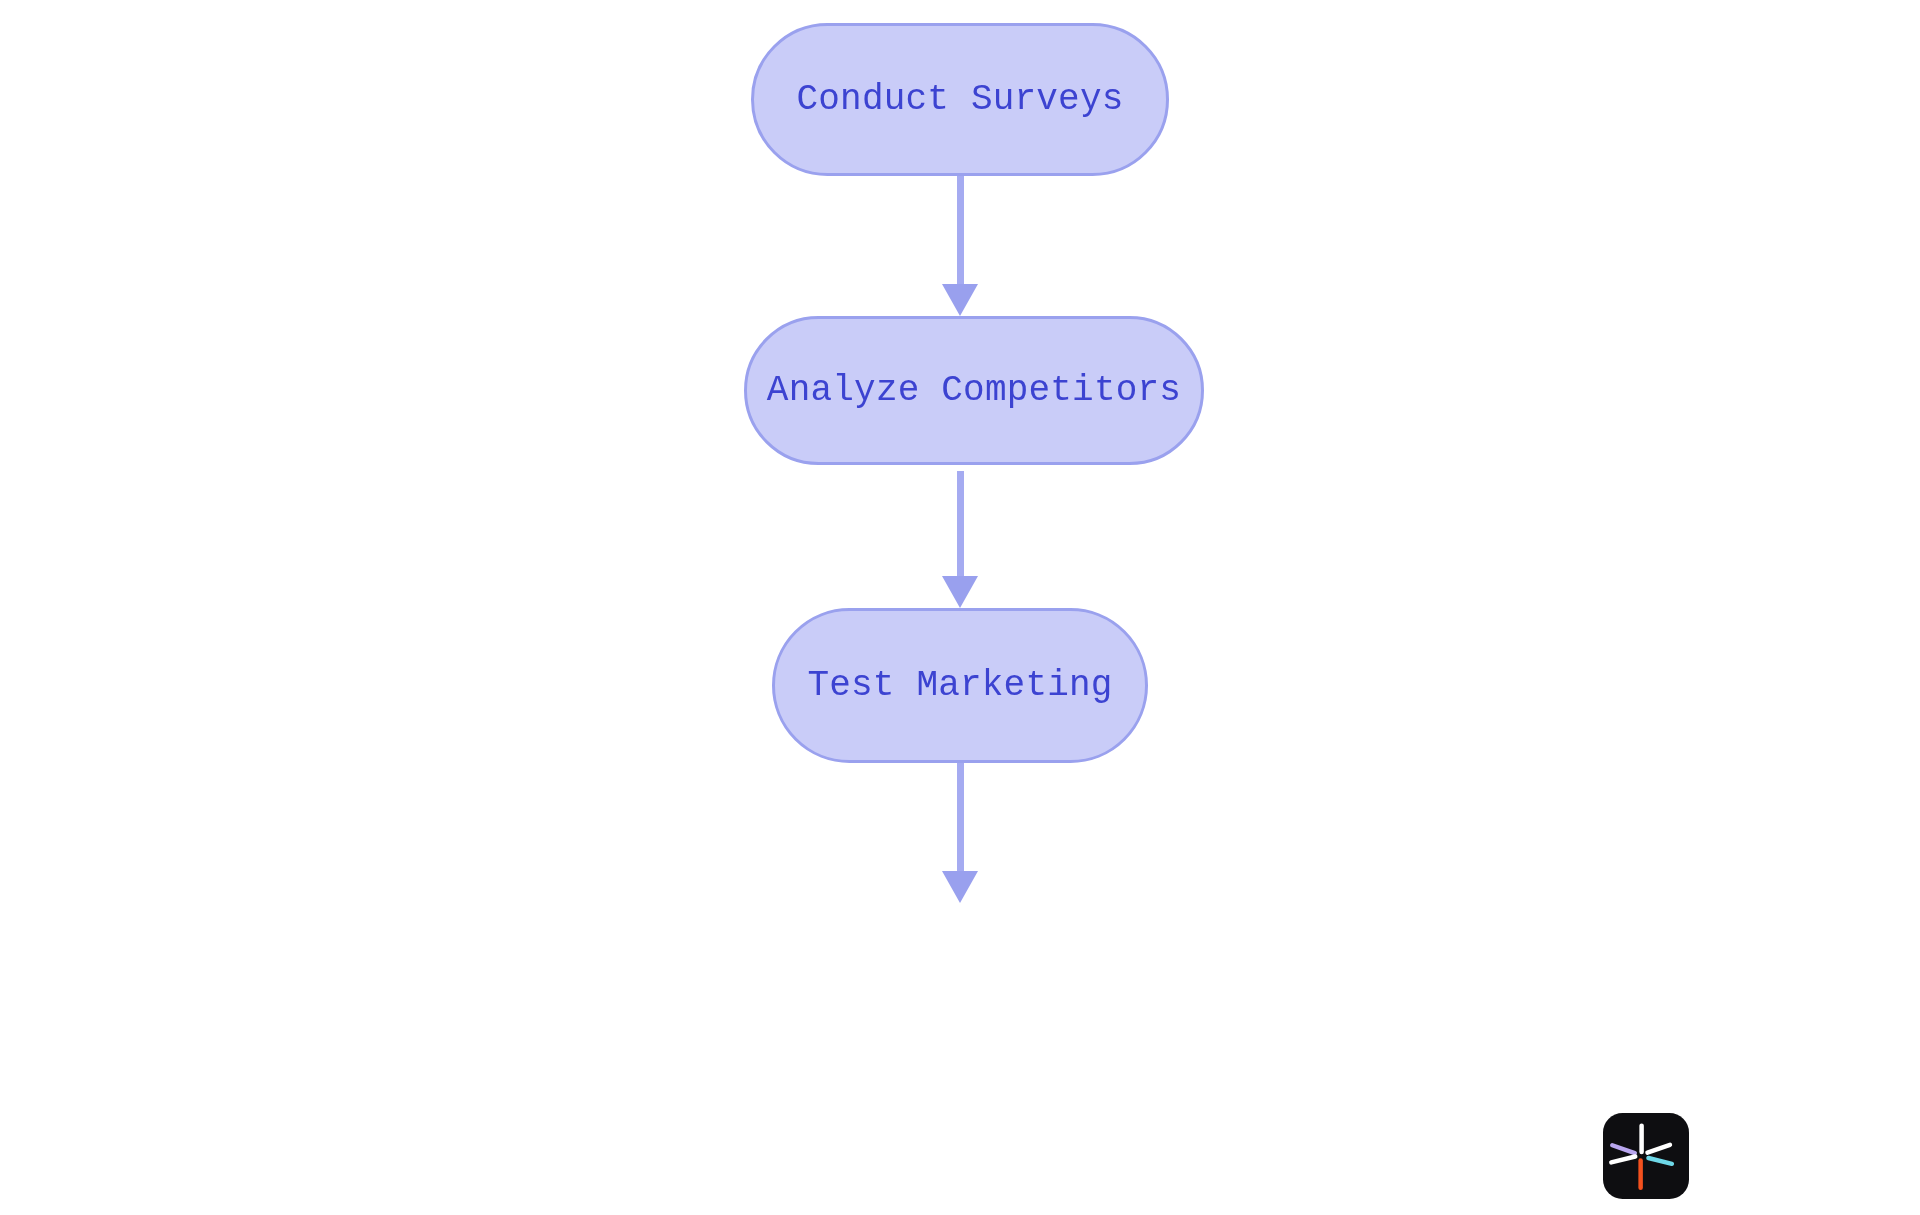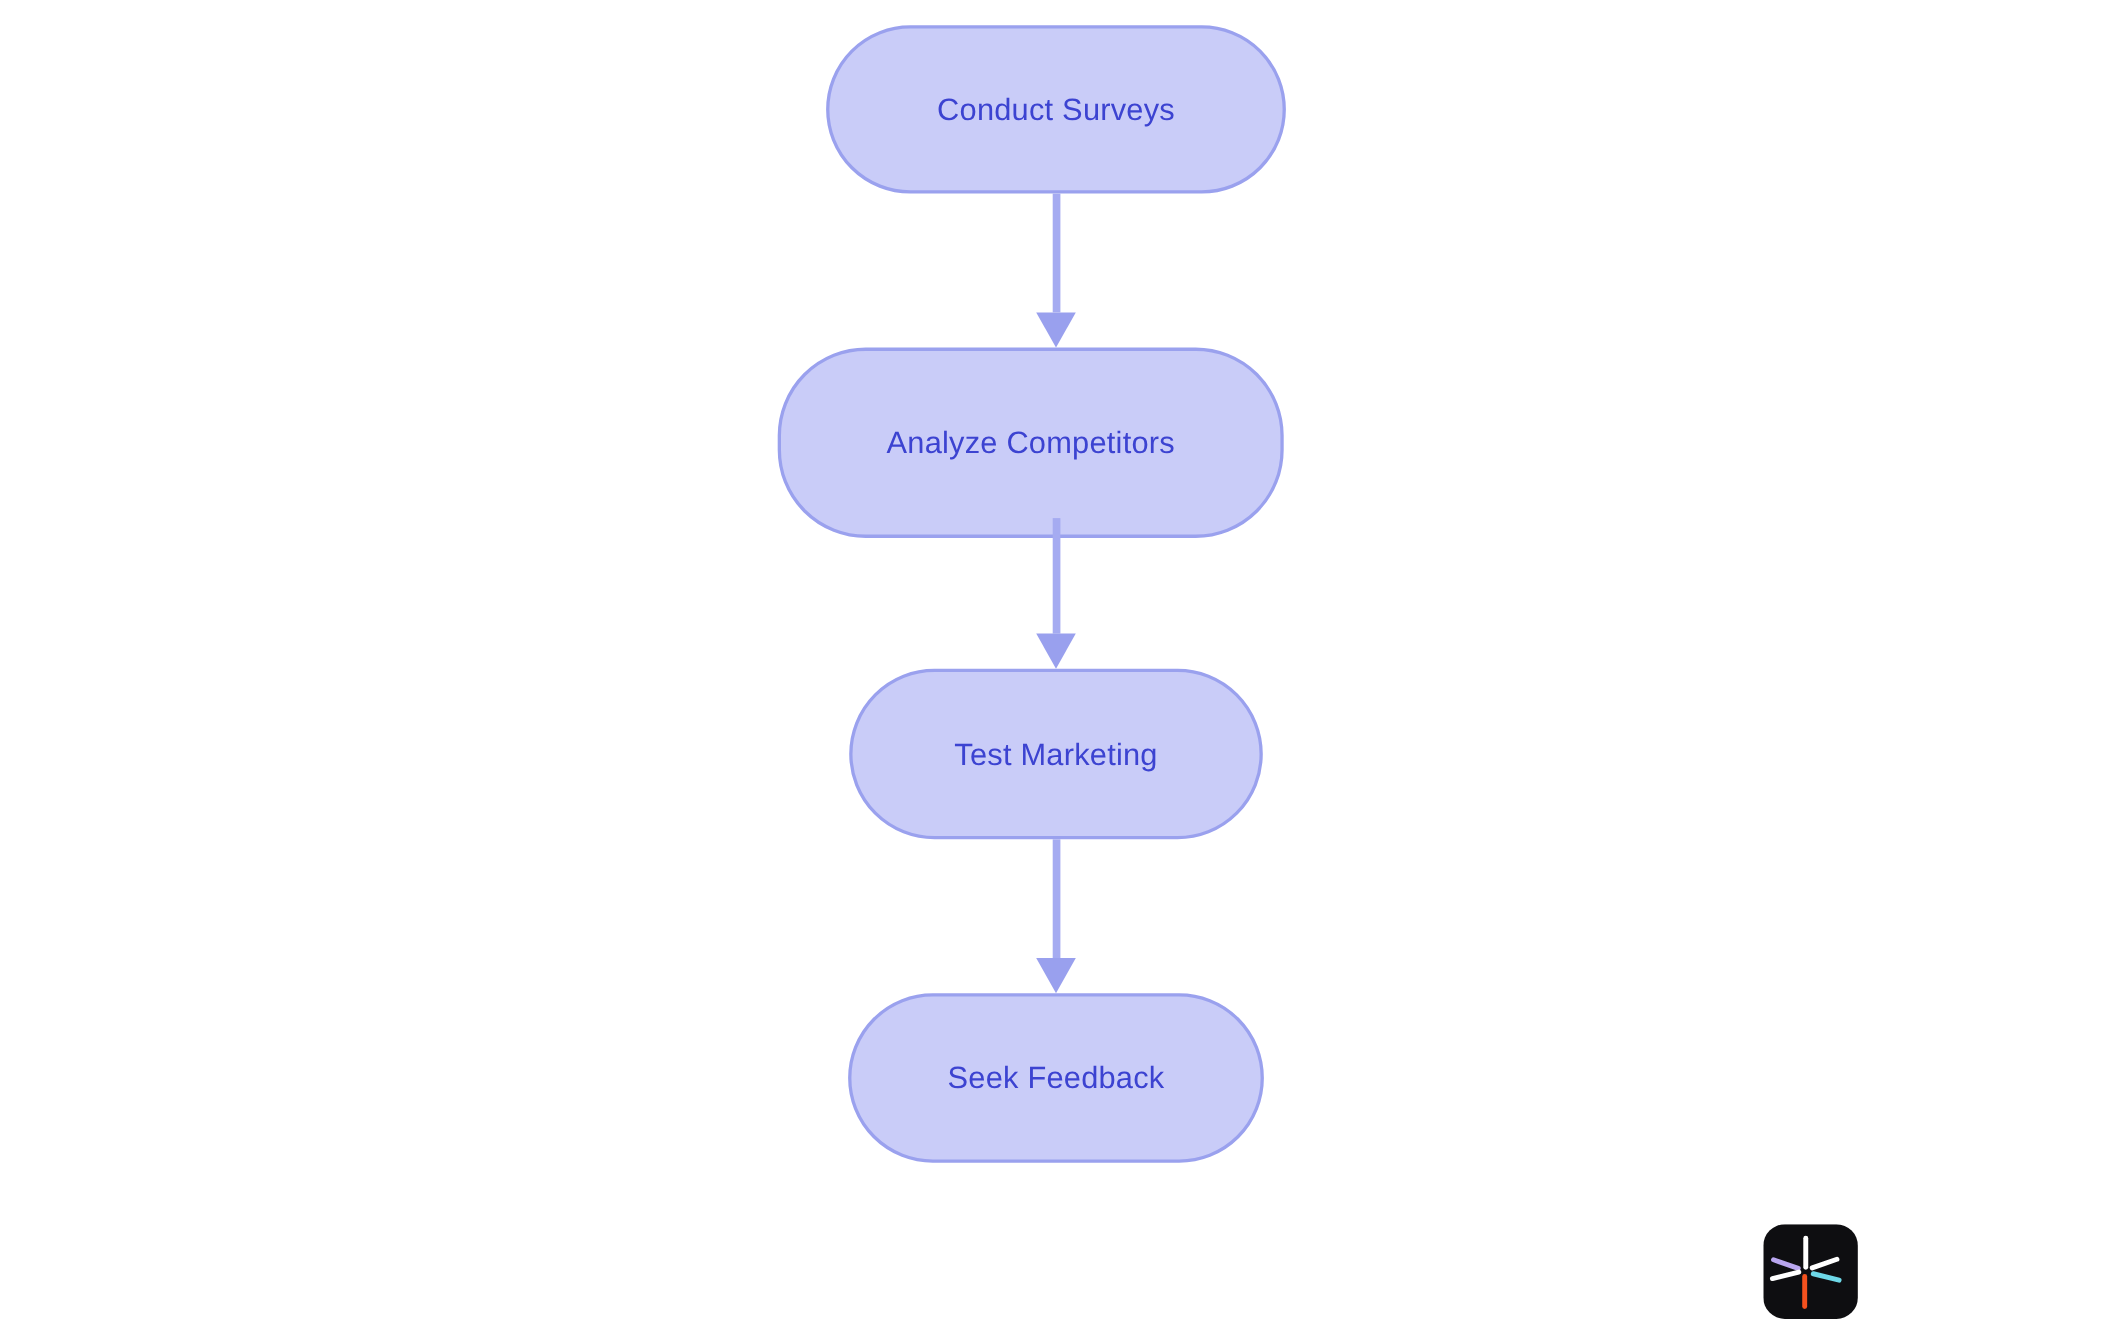--- a/index.html
+++ b/index.html
@@ -32,26 +32,27 @@
     position: absolute;
     display: flex;
     align-items: center;
     justify-content: center;
     background: var(--node-fill);
     border: 3px solid var(--node-border);
     border-radius: 80px;
   }
   .flow-node .node-label {
     color: var(--node-text);
-    font-size: 28px;
+    font-size: 36px;
     letter-spacing: 0.2px;
     white-space: nowrap;
+    font-family: Liberation Mono, monospace;
   }
   .node-1 { left: 751px; top:  23px; width: 418px; height: 153px; }
-  .node-2 { left: 707px; top: 316px; width: 460px; height: 173px; }
+  .node-2 { left: 744px; top: 316px; width: 460px; height: 149px; }
   .node-3 { left: 772px; top: 608px; width: 376px; height: 155px; }
   .node-4 { left: 771px; top: 903px; width: 378px; height: 154px; }
 
   .flow-arrow {
     position: absolute;
     left: 942px;              
     width: 36px;
     display: flex;
     flex-direction: column;
     align-items: center;
@@ -100,23 +101,20 @@
   </div>
 
   <div class="flow-node node-2">
     <span class="node-label">Analyze Competitors</span>
   </div>
 
   <div class="flow-node node-3">
     <span class="node-label">Test Marketing</span>
   </div>
 
-  <div class="flow-node node-4">
-    <span class="node-label">Seek Feedback</span>
-  </div>
 
   <div class="flow-arrow arrow-1">
     <div class="arrow-shaft"></div>
     <div class="arrow-head"></div>
   </div>
 
   <div class="flow-arrow arrow-2">
     <div class="arrow-shaft"></div>
     <div class="arrow-head"></div>
   </div>

